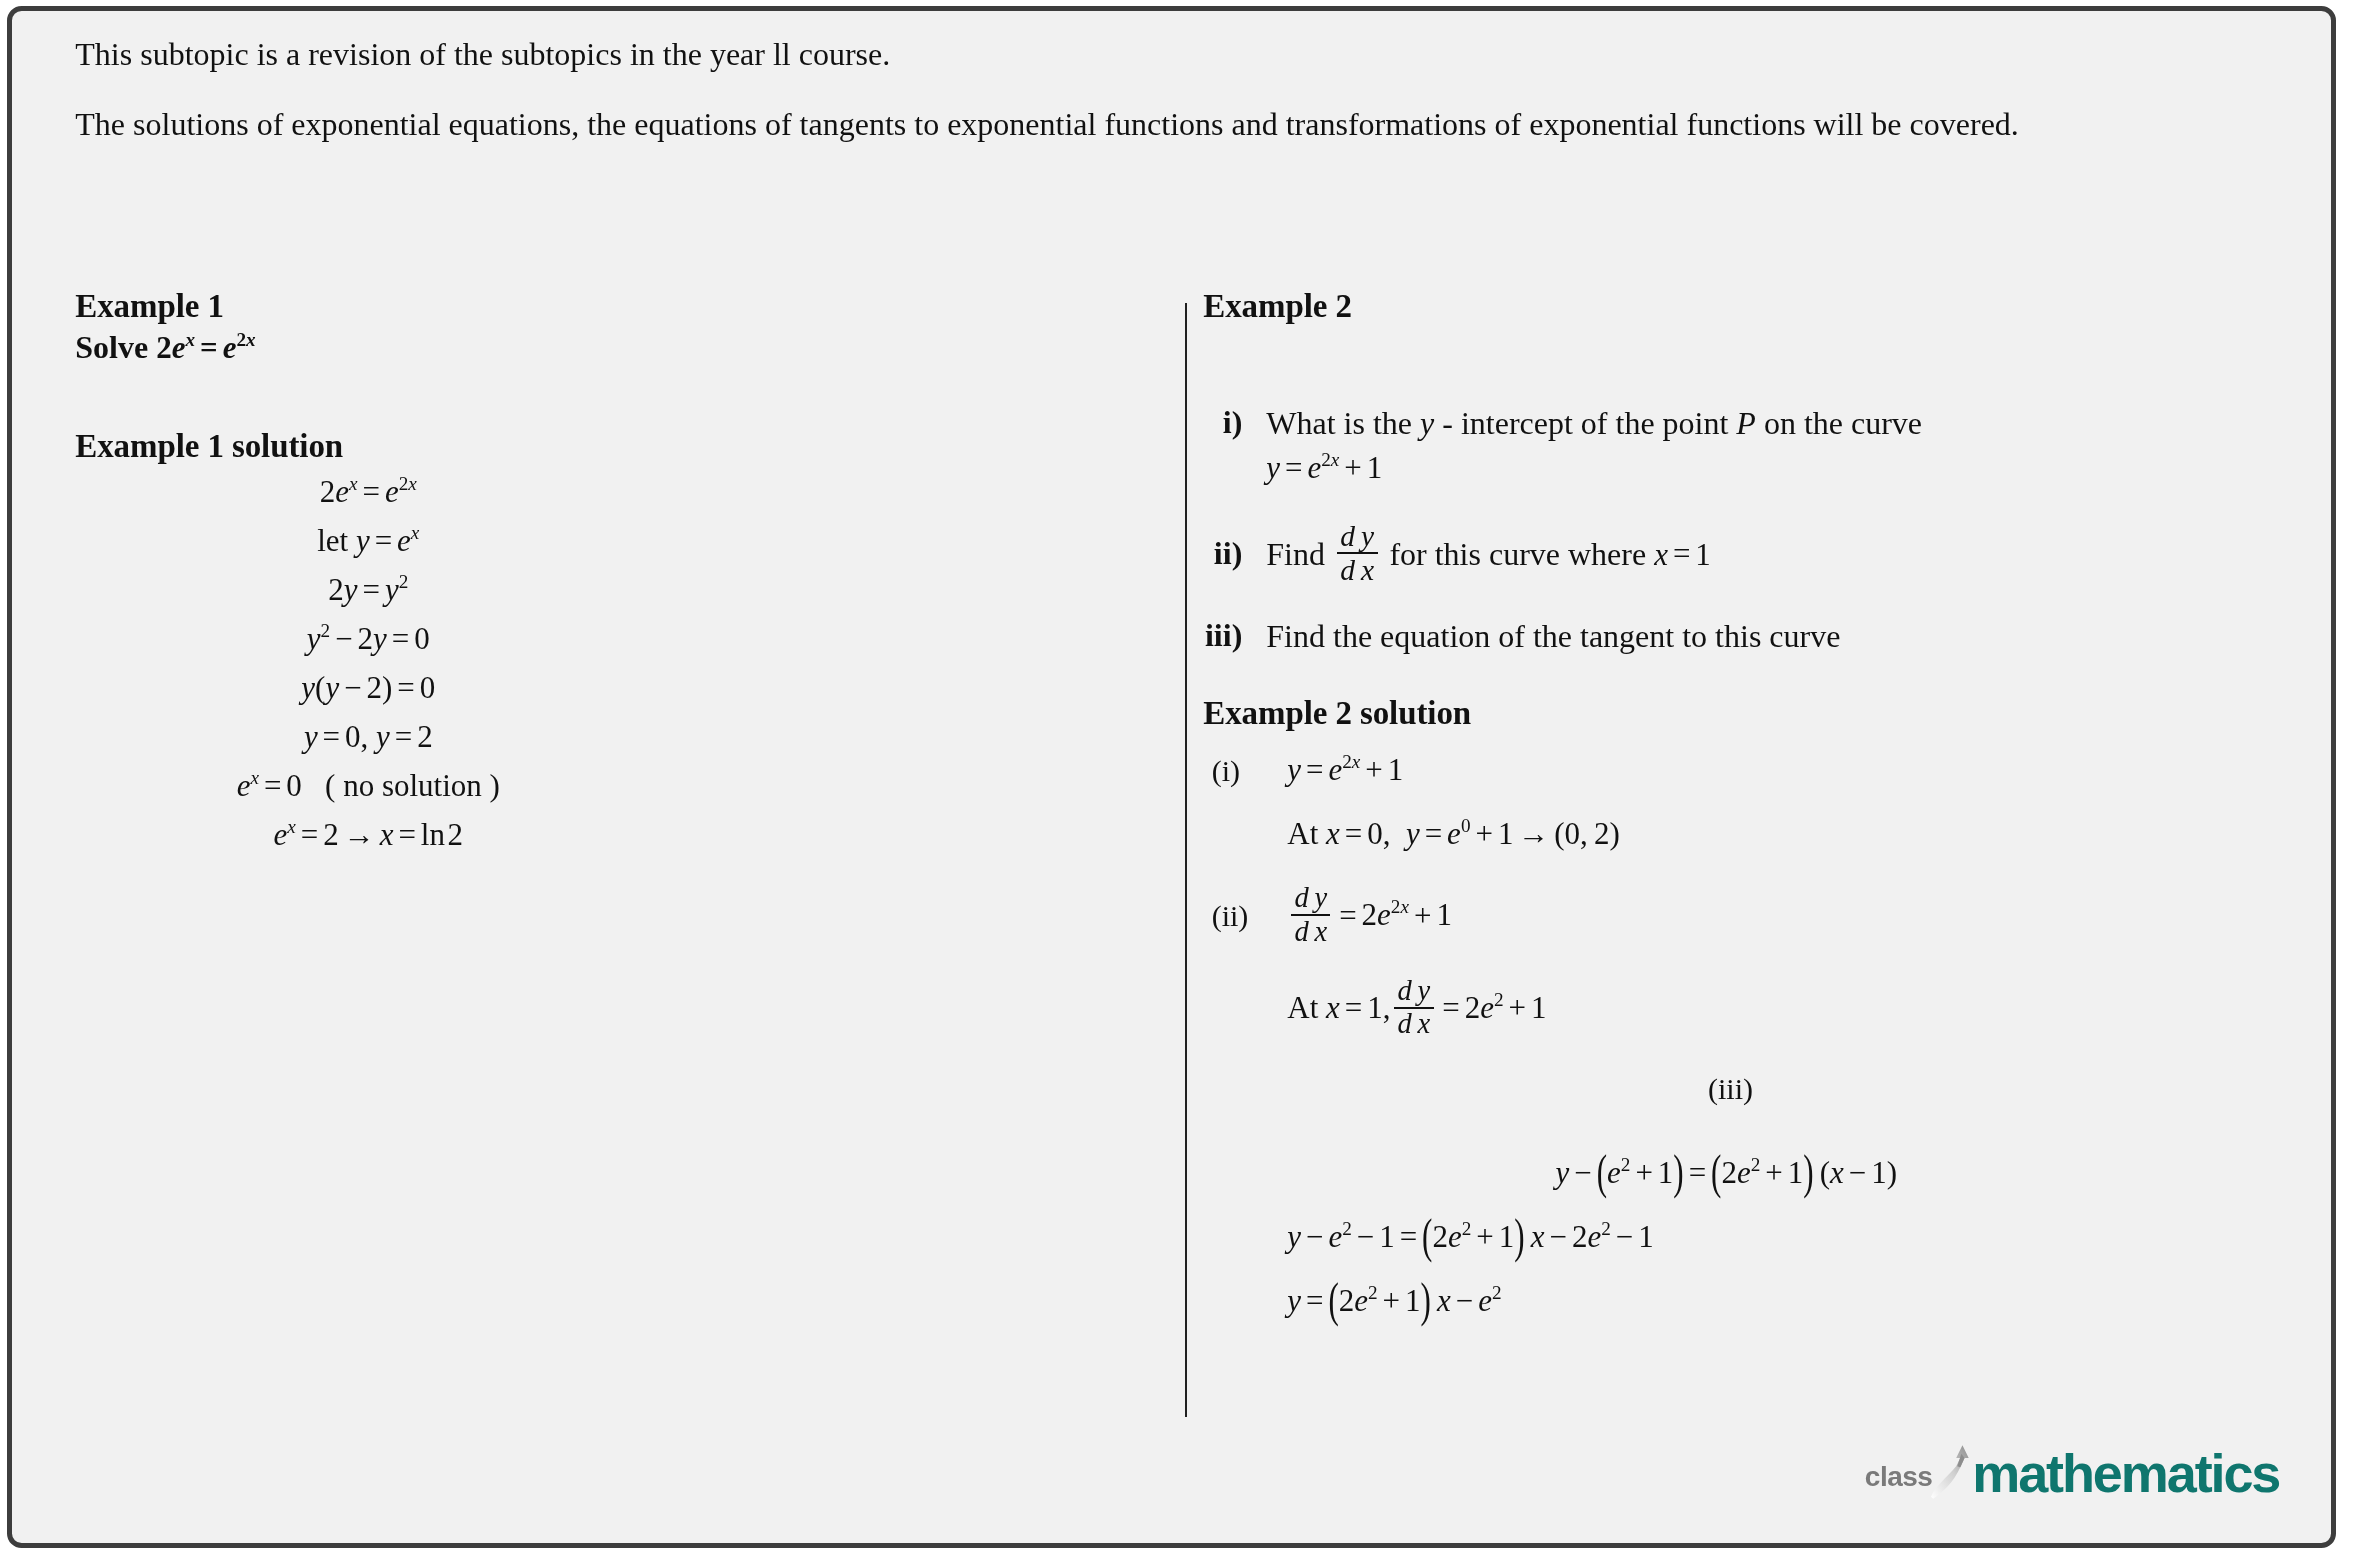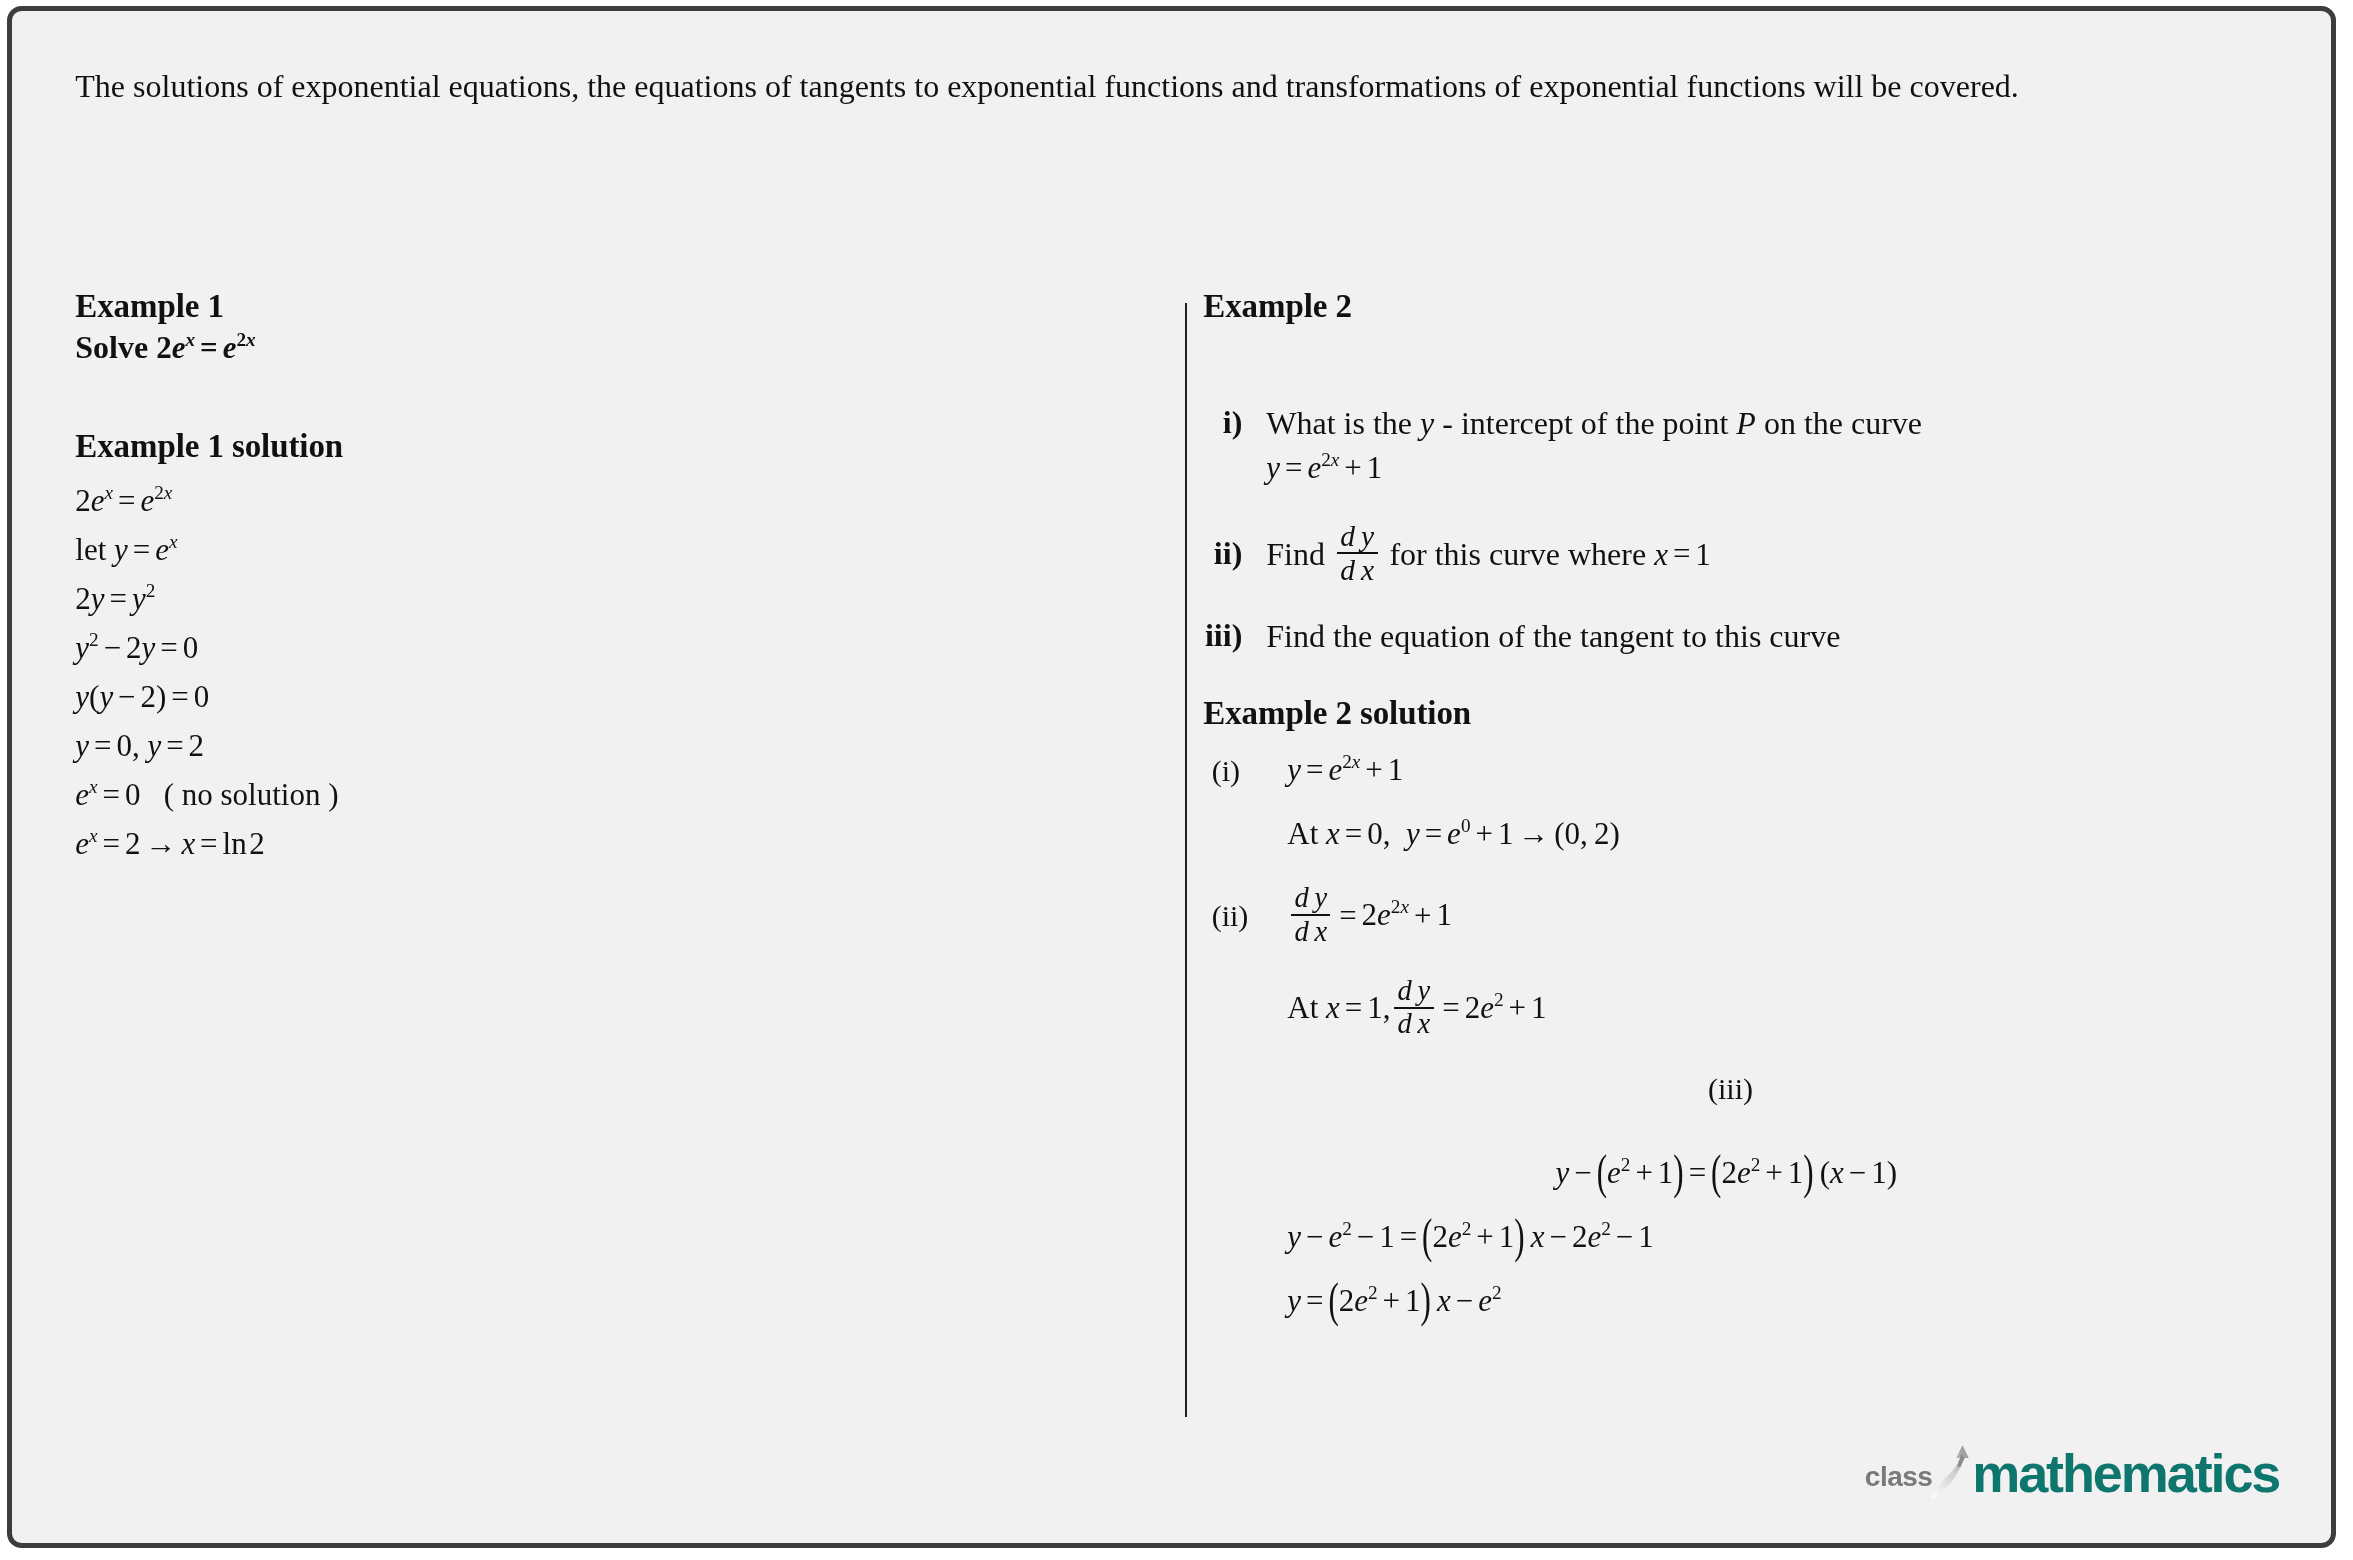--- a/index.html
+++ b/index.html
@@ -124,23 +124,23 @@
   
   .bigp {
     display: inline-block;
     transform: scaleY(1.55);
     transform-origin: center;
     font-weight: 400;
   }
 
   
   .eqstack {
-    margin-top: 20px;
+    margin-top: 11px;
     width: 586px;
-    text-align: left;
+    text-align: center;
   }
   .eqstack .mathline { margin-top: 18px; }
   .eqstack .mathline:first-child { margin-top: 7.3px; }
 
   
   .qlist {
     margin-top: 78px;
     width: 1036px;
   }
   .qitem {
@@ -221,20 +221,21 @@
     line-height: 0.96;
   }
 </style>
 </head>
 <body>
 
 <div class="page">
   <div class="inner">
 
     <div class="intro">
+      <p>This subtopic is a revision of the subtopics in the year ll course.</p>
       <p class="second">The solutions of exponential equations, the equations of tangents to exponential functions and transformations of exponential functions will be covered.</p>
     </div>
 
     <div class="columns">
 
       <div class="col-left">
 
         <h2 class="section-head">Example 1</h2>
 
         <div class="plain-line">

